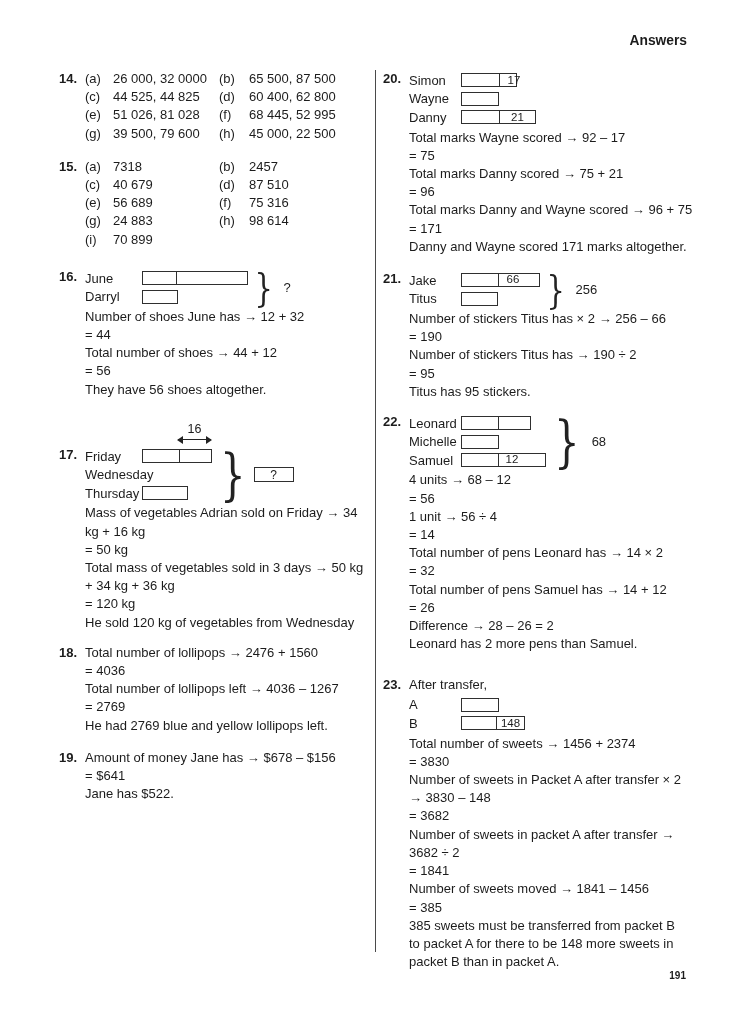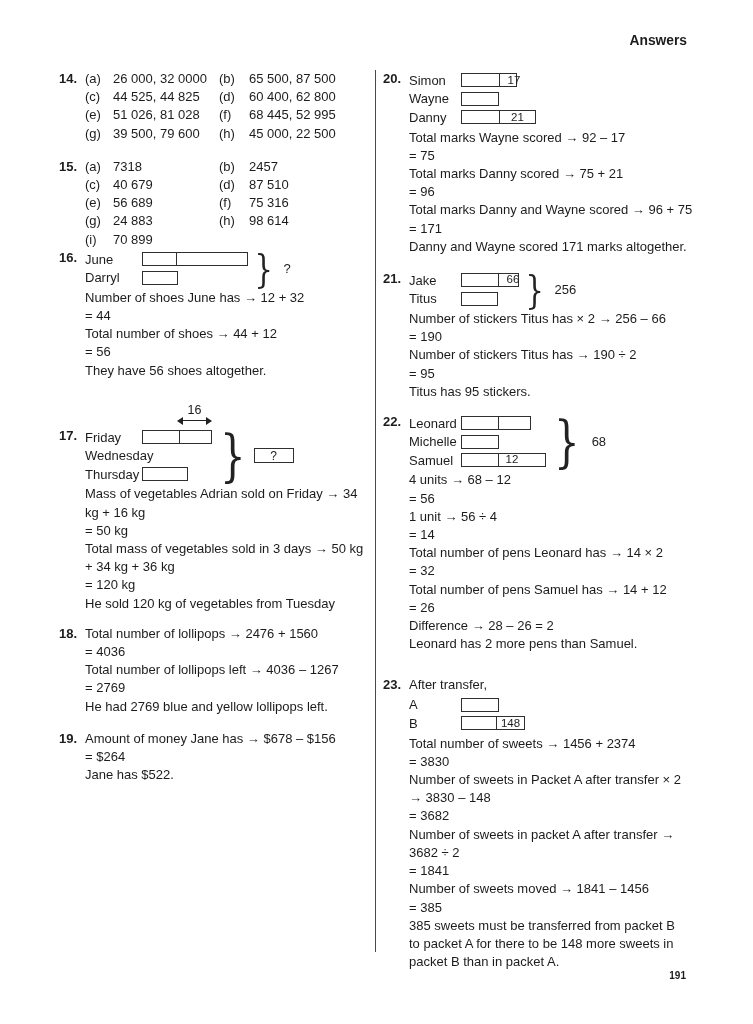--- a/index.html
+++ b/index.html
@@ -17,21 +17,21 @@
   .divider { position:absolute; left:375px; top:70px; width:1px; height:882px; background:#4a4a4a; }
 
   .col { position:absolute; top:70px; }
   .col-left  { left:59px;  width:300px; }
   .col-right { left:383px; width:336px; }
 
   .question { display:flex; }
   .qnum  { width:26px; flex:none; font-weight:bold; line-height:18.2px; }
   .qbody { flex:1; min-width:0; }
 
-  .mb15{margin-bottom:15px;} .mb19{} .mb21{margin-bottom:21px;}
+  .mb15{margin-bottom:15px;} .mb19{margin-bottom:19px;} .mb21{margin-bottom:21px;}
   .mb12{margin-bottom:12px;} .mb14{margin-bottom:14px;} .mb23{margin-bottom:23px;}
 
   .lrow { display:grid; grid-template-columns:28px 106px 30px auto; line-height:18.2px; }
   .val  { white-space:nowrap; }
 
   .ans-line { line-height:18.2px; white-space:nowrap; }
 
   .diagram { position:relative; display:flex; align-items:center; margin:1px 0 2px; }
   .drow { display:flex; align-items:center; height:18.5px; }
   .dlabel { flex:none; white-space:nowrap; }
@@ -217,21 +217,21 @@
         <span class="qbox">?</span>
       </div>
       <div>
 
       <div class="ans-line">Mass of vegetables Adrian sold on Friday → 34</div>
           <div class="ans-line">kg + 16 kg</div>
           <div class="ans-line">= 50 kg</div>
           <div class="ans-line">Total mass of vegetables sold in 3 days → 50 kg</div>
           <div class="ans-line">+ 34 kg + 36 kg</div>
           <div class="ans-line">= 120 kg</div>
-          <div class="ans-line">He sold 120 kg of vegetables from Tuesday</div>
+          <div class="ans-line">He sold 120 kg of vegetables from Wednesday</div>
         </div>
     </div>
   </div>
 
   <div class="question mb14">
     <div class="qnum">18.</div>
     <div class="qbody">
       <div>
 
       <div class="ans-line">Total number of lollipops → 2476 + 1560</div>
@@ -242,21 +242,21 @@
         </div>
     </div>
   </div>
 
   <div class="question">
     <div class="qnum">19.</div>
     <div class="qbody">
       <div>
 
       <div class="ans-line">Amount of money Jane has → $678 – $156</div>
-          <div class="ans-line">= $264</div>
+          <div class="ans-line">= $641</div>
           <div class="ans-line">Jane has $522.</div>
         </div>
     </div>
   </div>
 
 </div>
 
 <div class="col col-right">
 
   <div class="question mb14">
@@ -299,21 +299,21 @@
     </div>
   </div>
 
   <div class="question mb12">
     <div class="qnum">21.</div>
     <div class="qbody">
       <div class="diagram lw52">
         <div>
           <div class="drow">
             <span class="dlabel">Jake</span>
-            <span class="bar" style="width:58px">
+            <span class="bar" style="width:79px">
               <span class="seg" style="width:36px"></span>
               <span class="seg" style="width:29px">66</span>
             </span>
           </div>
           <div class="drow">
             <span class="dlabel">Titus</span>
             <span class="bar" style="width:37px">
               <span class="seg" style="width:35px"></span>
             </span>
           </div>

